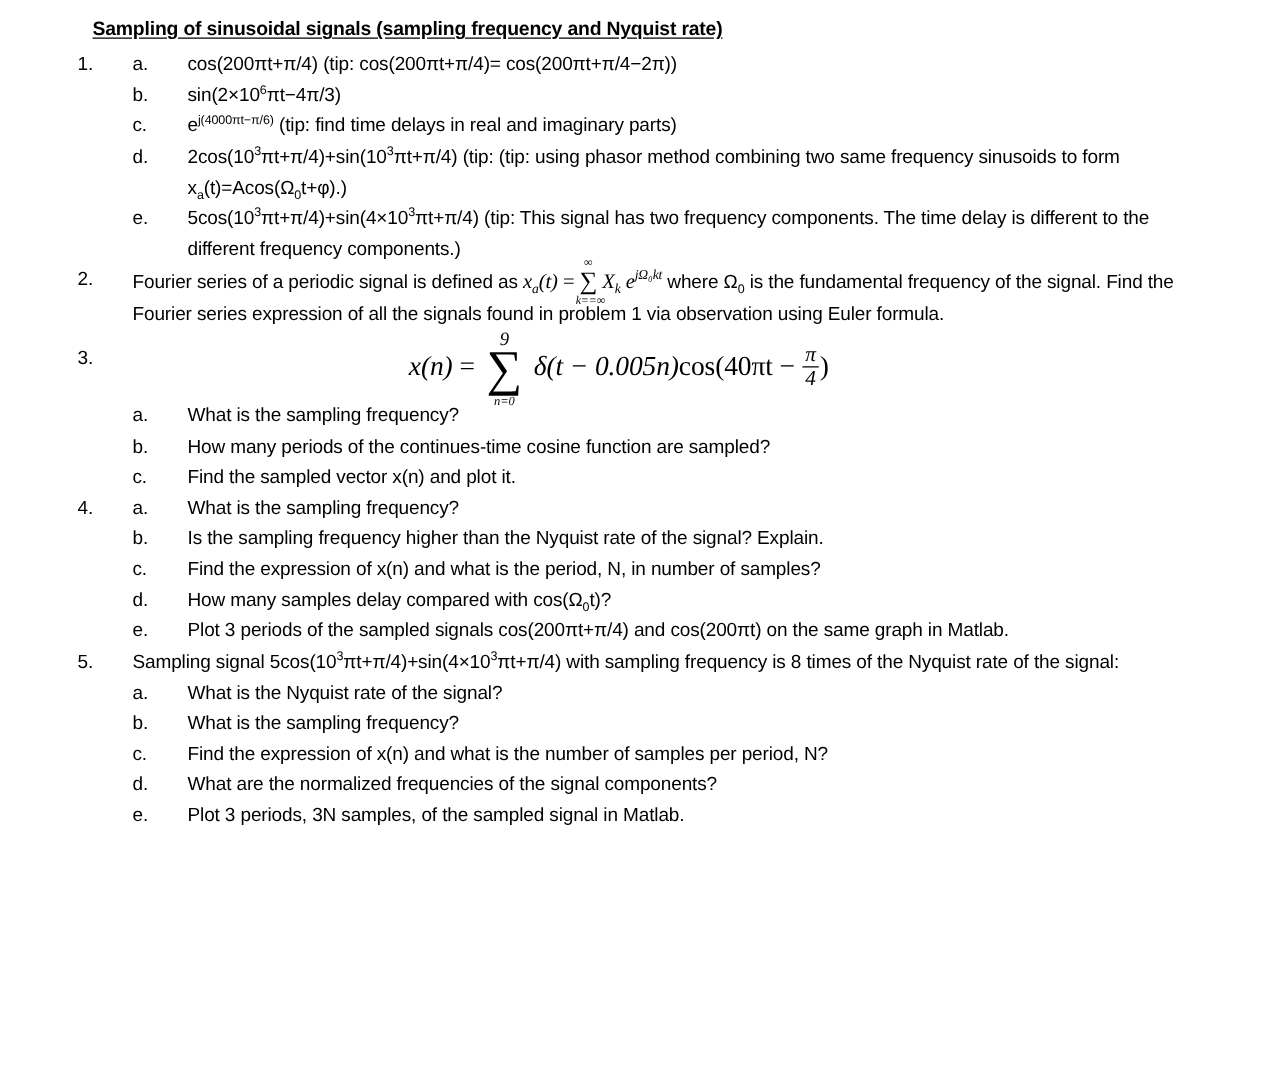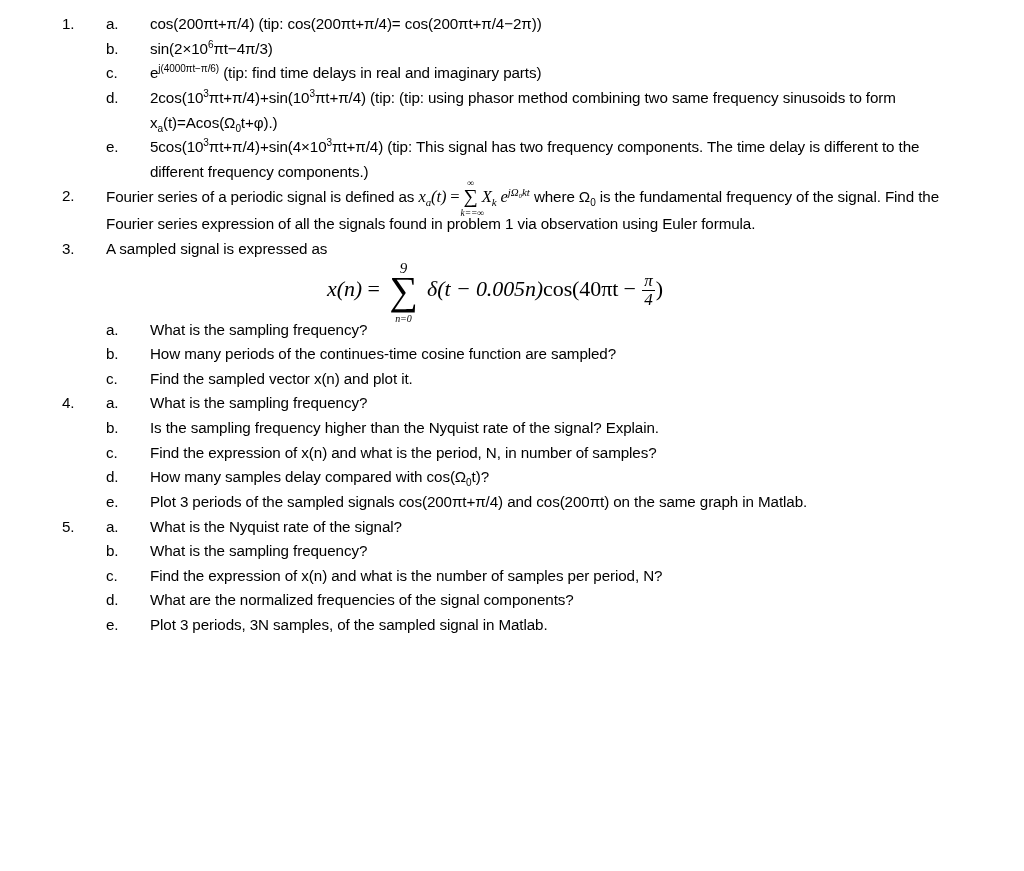--- a/index.html
+++ b/index.html
@@ -176,20 +176,21 @@
     border-top: 1.4px solid #000;
     padding: 0 2px;
     font-style: italic;
   }
 </style>
 </head>
 <body>
 
 <div class="page">
 
+  <div class="doc-title">Sampling of sinusoidal signals (sampling frequency and Nyquist rate)</div>
 
   <ol class="level1">
 
     <li class="item l1-deep">
       <span class="marker">1.</span>
 
       <ol class="level2">
         <li class="item l2-deep">
           <span class="marker">a.</span>
           <span class="body">cos(200πt+π/4) (tip: cos(200πt+π/4)= cos(200πt+π/4−2π))</span>
@@ -213,21 +214,20 @@
       </ol>
     </li>
 
     <li class="item l1-deep">
       <span class="marker">2.</span>
       <span class="body"><span>Fourier series of a periodic signal is defined as </span><span class="math-inline"><span>x</span><sub>a</sub><span>(t)</span> <span class="math-up">=</span> <span class="sumwrap"><span class="lim-top">∞</span><span class="big">∑</span><span class="lim-bot">k==∞</span></span> <span>X</span><sub>k</sub> <span>e</span><sup>jΩ₀kt</sup></span><span> where Ω</span><sub>0</sub><span> is the fundamental frequency of the signal. Find the Fourier series expression of all the signals found in problem 1 via observation using Euler formula.</span></span>
     </li>
 
     <li class="item l1-deep">
       <span class="marker">3.</span>
-      <span class="body">A sampled signal is expressed as</span>
 
       <div class="eq-block">
         <span class="eq-inner"><span class="eq-italic">x(n)</span> <span>=</span> <span class="bigsum"><span class="above">9</span><span class="sig">∑</span><span class="below">n=0</span></span> <span class="eq-italic">δ(t − 0.005n)</span><span>cos(40πt −</span> <span class="frac"><span class="num">π</span><span class="den">4</span></span><span>)</span></span>
       </div>
 
       <ol class="level2">
         <li class="item l2-deep">
           <span class="marker">a.</span>
           <span class="body">What is the sampling frequency?</span>
         </li>
@@ -264,20 +264,21 @@
         </li>
         <li class="item l2-shallow">
           <span class="marker">e.</span>
           <span class="body">Plot 3 periods of the sampled signals cos(200πt+π/4) and cos(200πt) on the same graph in Matlab.</span>
         </li>
       </ol>
     </li>
 
     <li class="item l1-shallow">
       <span class="marker">5.</span>
+      <span class="body"><span>Sampling signal 5cos(10</span><sup>3</sup><span>πt+π/4)+sin(4×10</span><sup>3</sup><span>πt+π/4) with sampling frequency is 8 times of the Nyquist rate of the signal:</span></span>
 
       <ol class="level2">
         <li class="item l2-shallow">
           <span class="marker">a.</span>
           <span class="body">What is the Nyquist rate of the signal?</span>
         </li>
         <li class="item l2-shallow">
           <span class="marker">b.</span>
           <span class="body">What is the sampling frequency?</span>
         </li>

